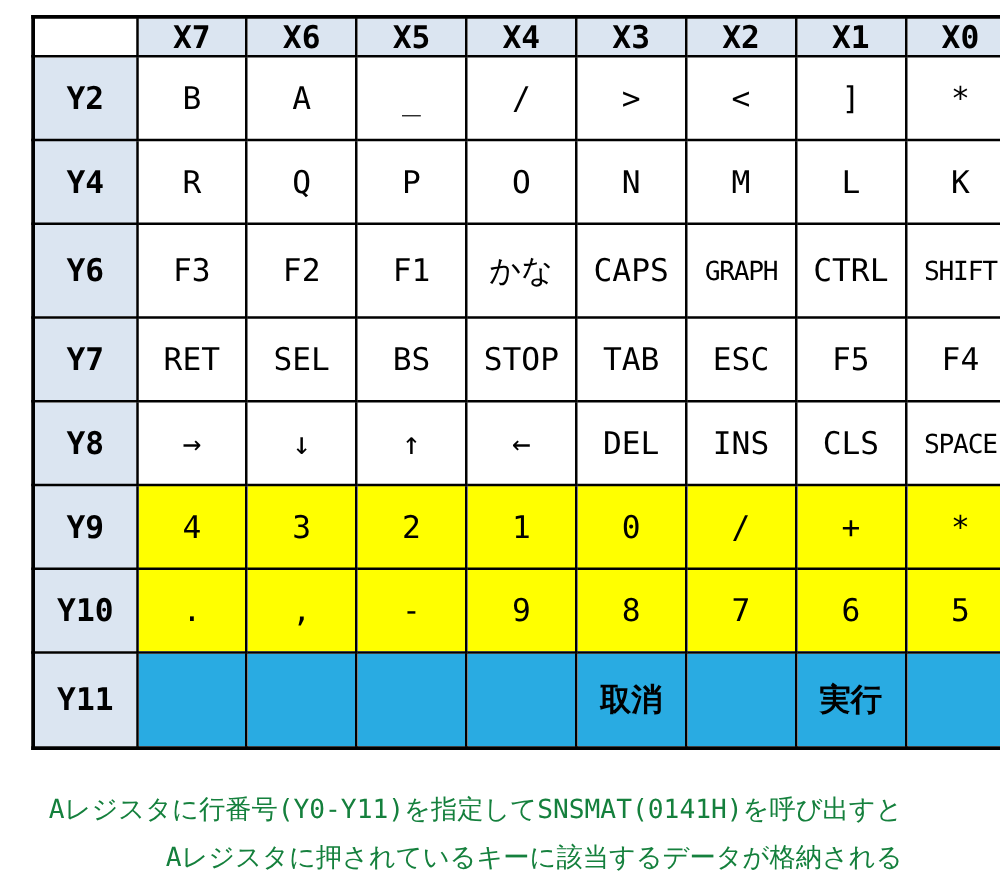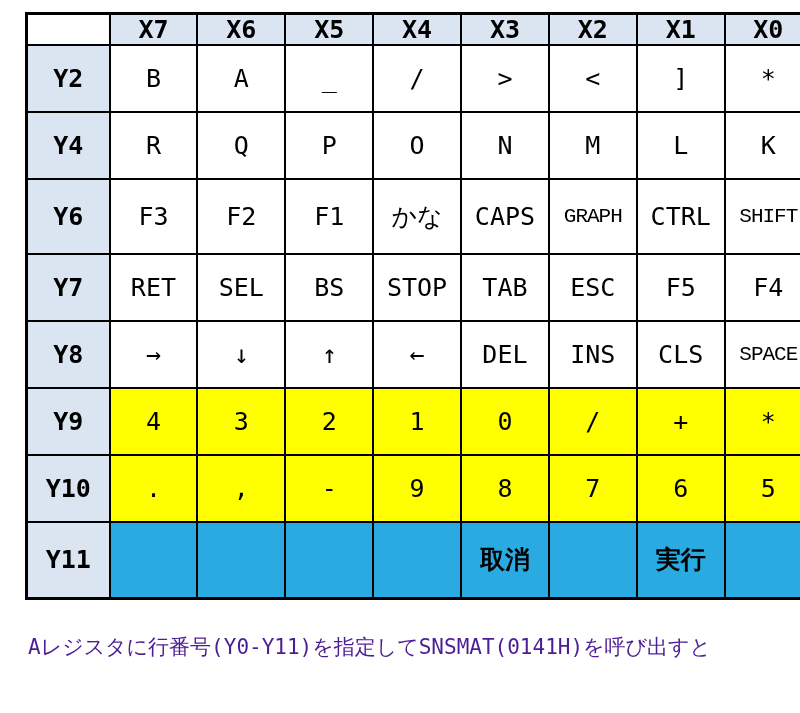--- a/index.html
+++ b/index.html
@@ -38,28 +38,28 @@
     white-space: nowrap;
   }
   table.matrix th {
     font-weight: bold;
     background: var(--header-bg, #dbe5f1);
   }
   table.matrix td.white  { background: #ffffff; font-weight: normal; }
   table.matrix td.yellow { background: var(--yellow, #ffff00); font-weight: normal; }
   table.matrix td.blue   { background: var(--blue, #29abe2); font-weight: bold; }
   table.matrix th.corner { background: #ffffff; }
-  table.matrix td.small  { font-size: 21px; letter-spacing: -1px; font-family: Liberation Mono, monospace; }
+  table.matrix td.small  { font-size: 21px; letter-spacing: -1px; }
   .caption {
     position: absolute;
-    left: 28px;
+    left: 39px;
     top: 628px;
     font-size: 21px;
     line-height: 39px;
-    color: #4c1d95;
+    color: #15803d;
     white-space: nowrap;
     text-align: right;
   }
 </style>
 </head>
 <body>
 
 <div class="stage">
 
   <table class="matrix">
@@ -174,15 +174,16 @@
           <td class="blue">取消</td>
           <td class="blue"></td>
           <td class="blue">実行</td>
           <td class="blue"></td>
         </tr>
       </tbody>
   </table>
 
   <div class="caption">
     <div>Aレジスタに行番号(Y0-Y11)を指定してSNSMAT(0141H)を呼び出すと</div>
+    <div>Aレジスタに押されているキーに該当するデータが格納される</div>
   </div>
 
 </div>
 
 </body></html>

